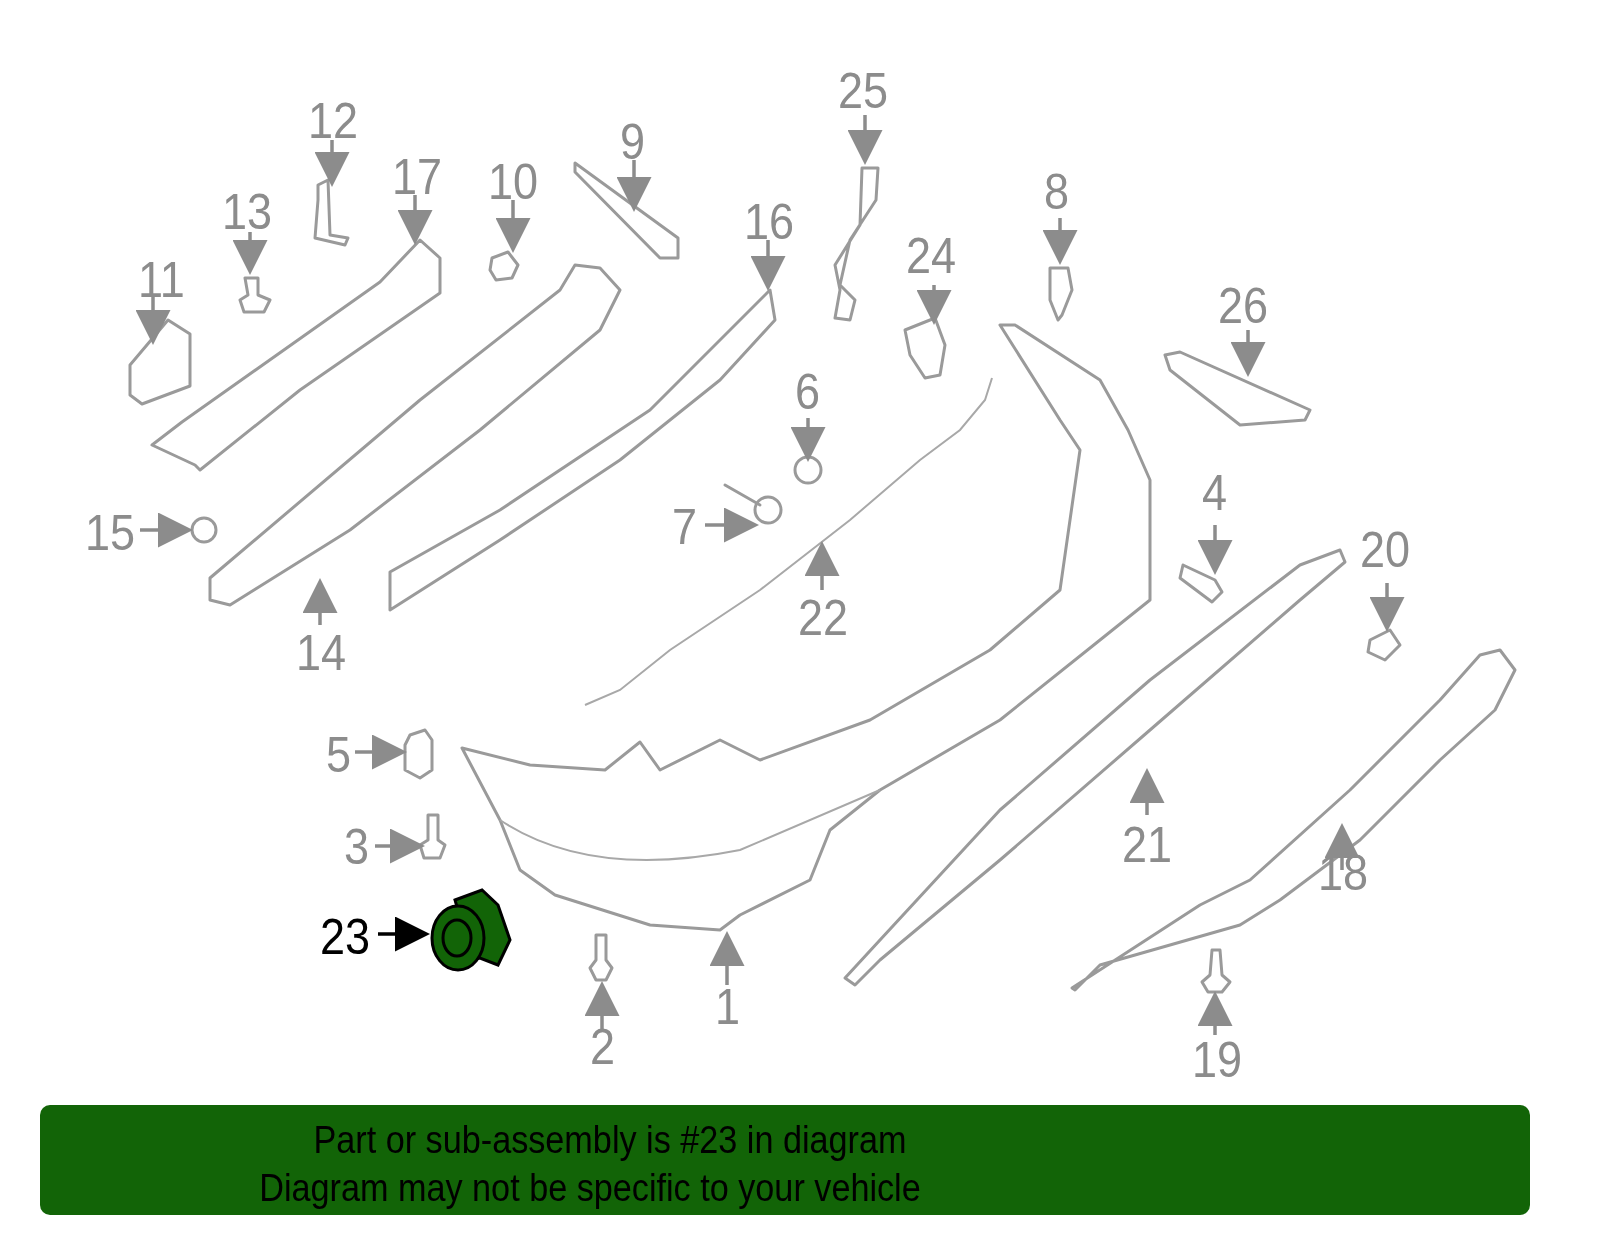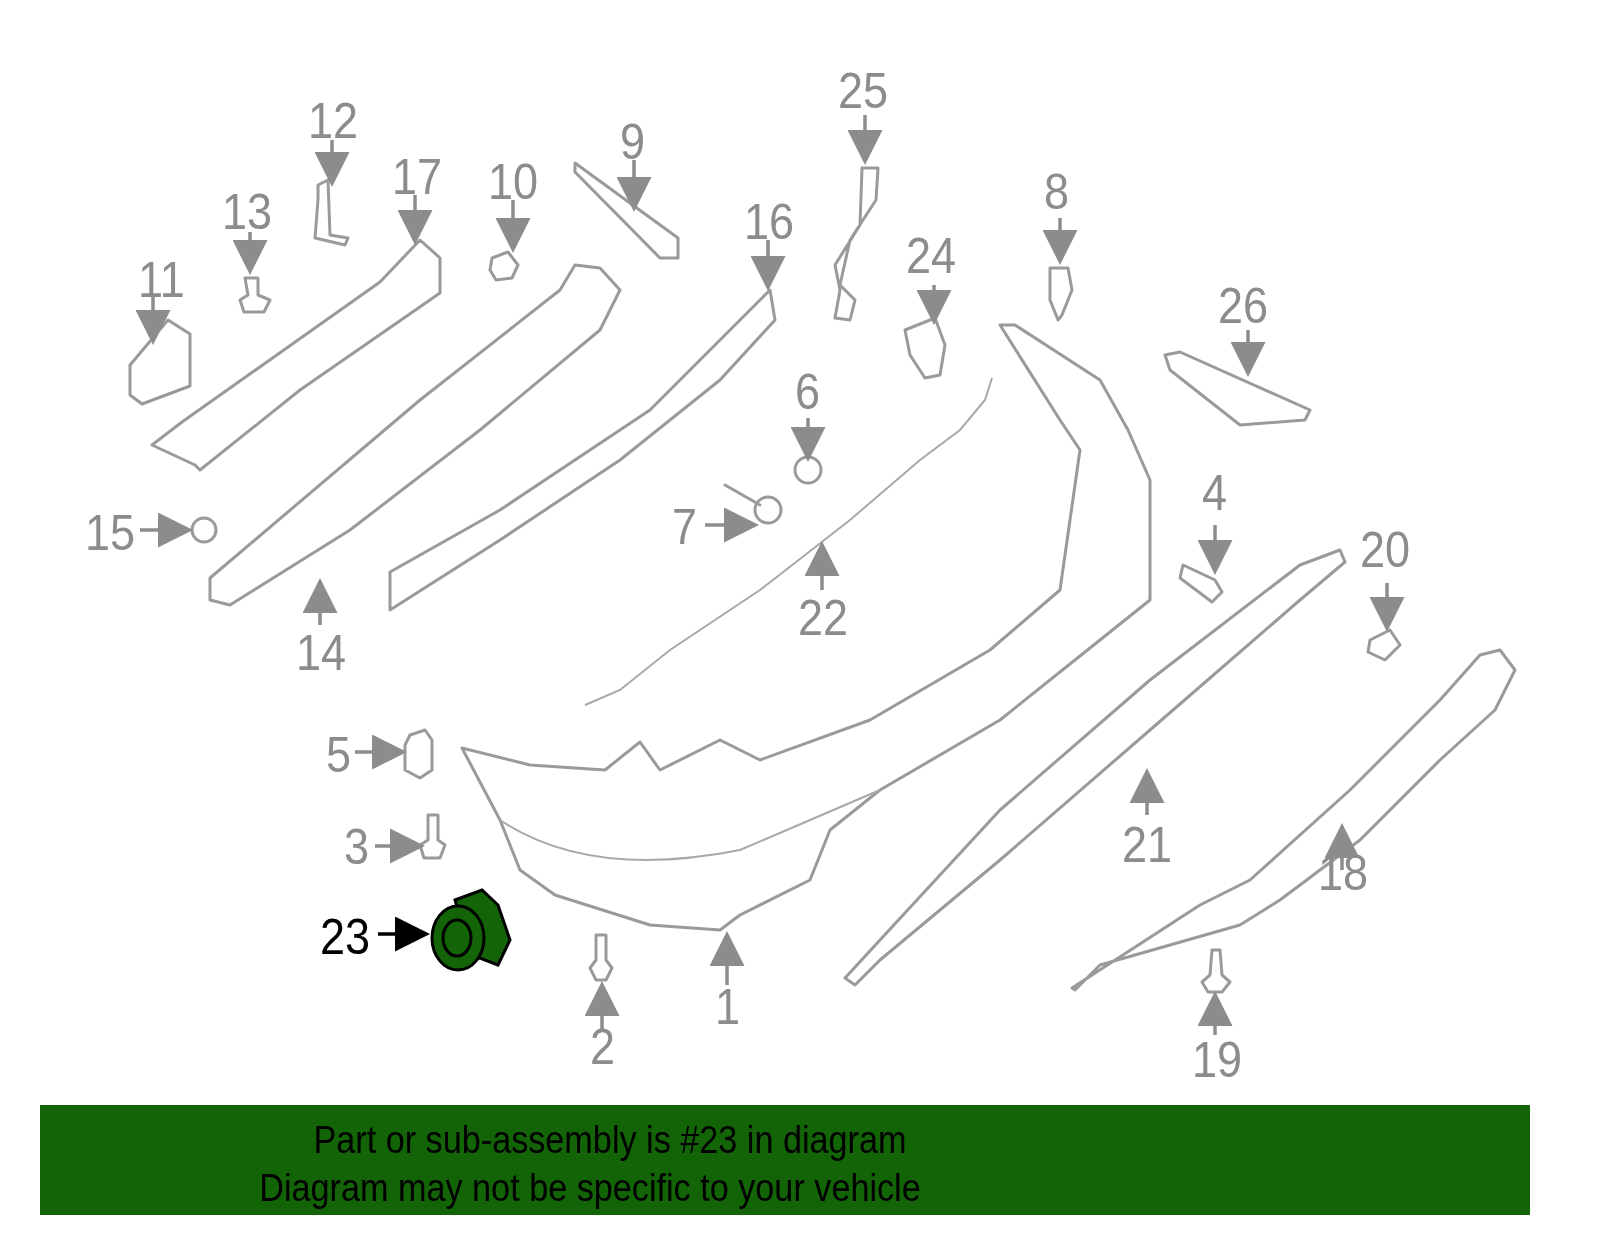--- a/index.html
+++ b/index.html
@@ -1,20 +1,20 @@
 <!DOCTYPE html>
 <html><head>
 <meta charset="utf-8">
 <style>
   html, body { margin:0; padding:0; background:#ffffff; }
   body { width:1600px; height:1249px; position:relative; overflow:hidden; font-family:"Liberation Sans", sans-serif; }
   #diagram { position:absolute; left:0; top:0; width:1600px; height:1100px; }
   .callout { position:absolute; font-family:"Liberation Sans", sans-serif; font-size:50px; line-height:50px; color:#8c8c8c; transform:scaleX(0.9); transform-origin:left top; }
   .callout.highlight { color:#000000; }
-  #banner { position:absolute; left:40px; top:1105px; width:1490px; height:110px; background:#126407; }
+  #banner { position:absolute; left:40px; top:1105px; width:1490px; height:110px; background:#126407;border-radius:10px; }
   #banner .line { position:absolute; left:0; width:1200px; text-align:center; font-size:38px; line-height:40px; color:#000; transform:scaleX(0.9); transform-origin:left top; }
   #banner .l1 { top:15px; left:30px; }
   #banner .l2 { top:63px; left:10px; }
   svg .part { fill:none; stroke:#9a9a9a; stroke-width:3; stroke-linejoin:round; stroke-linecap:round; }
   svg .thin { fill:none; stroke:#a8a8a8; stroke-width:2; }
   svg .arrow { stroke:#8c8c8c; stroke-width:3.5; fill:none; }
   svg .arrowhead { fill:#8c8c8c; }
 </style>
 </head>
 <body>

